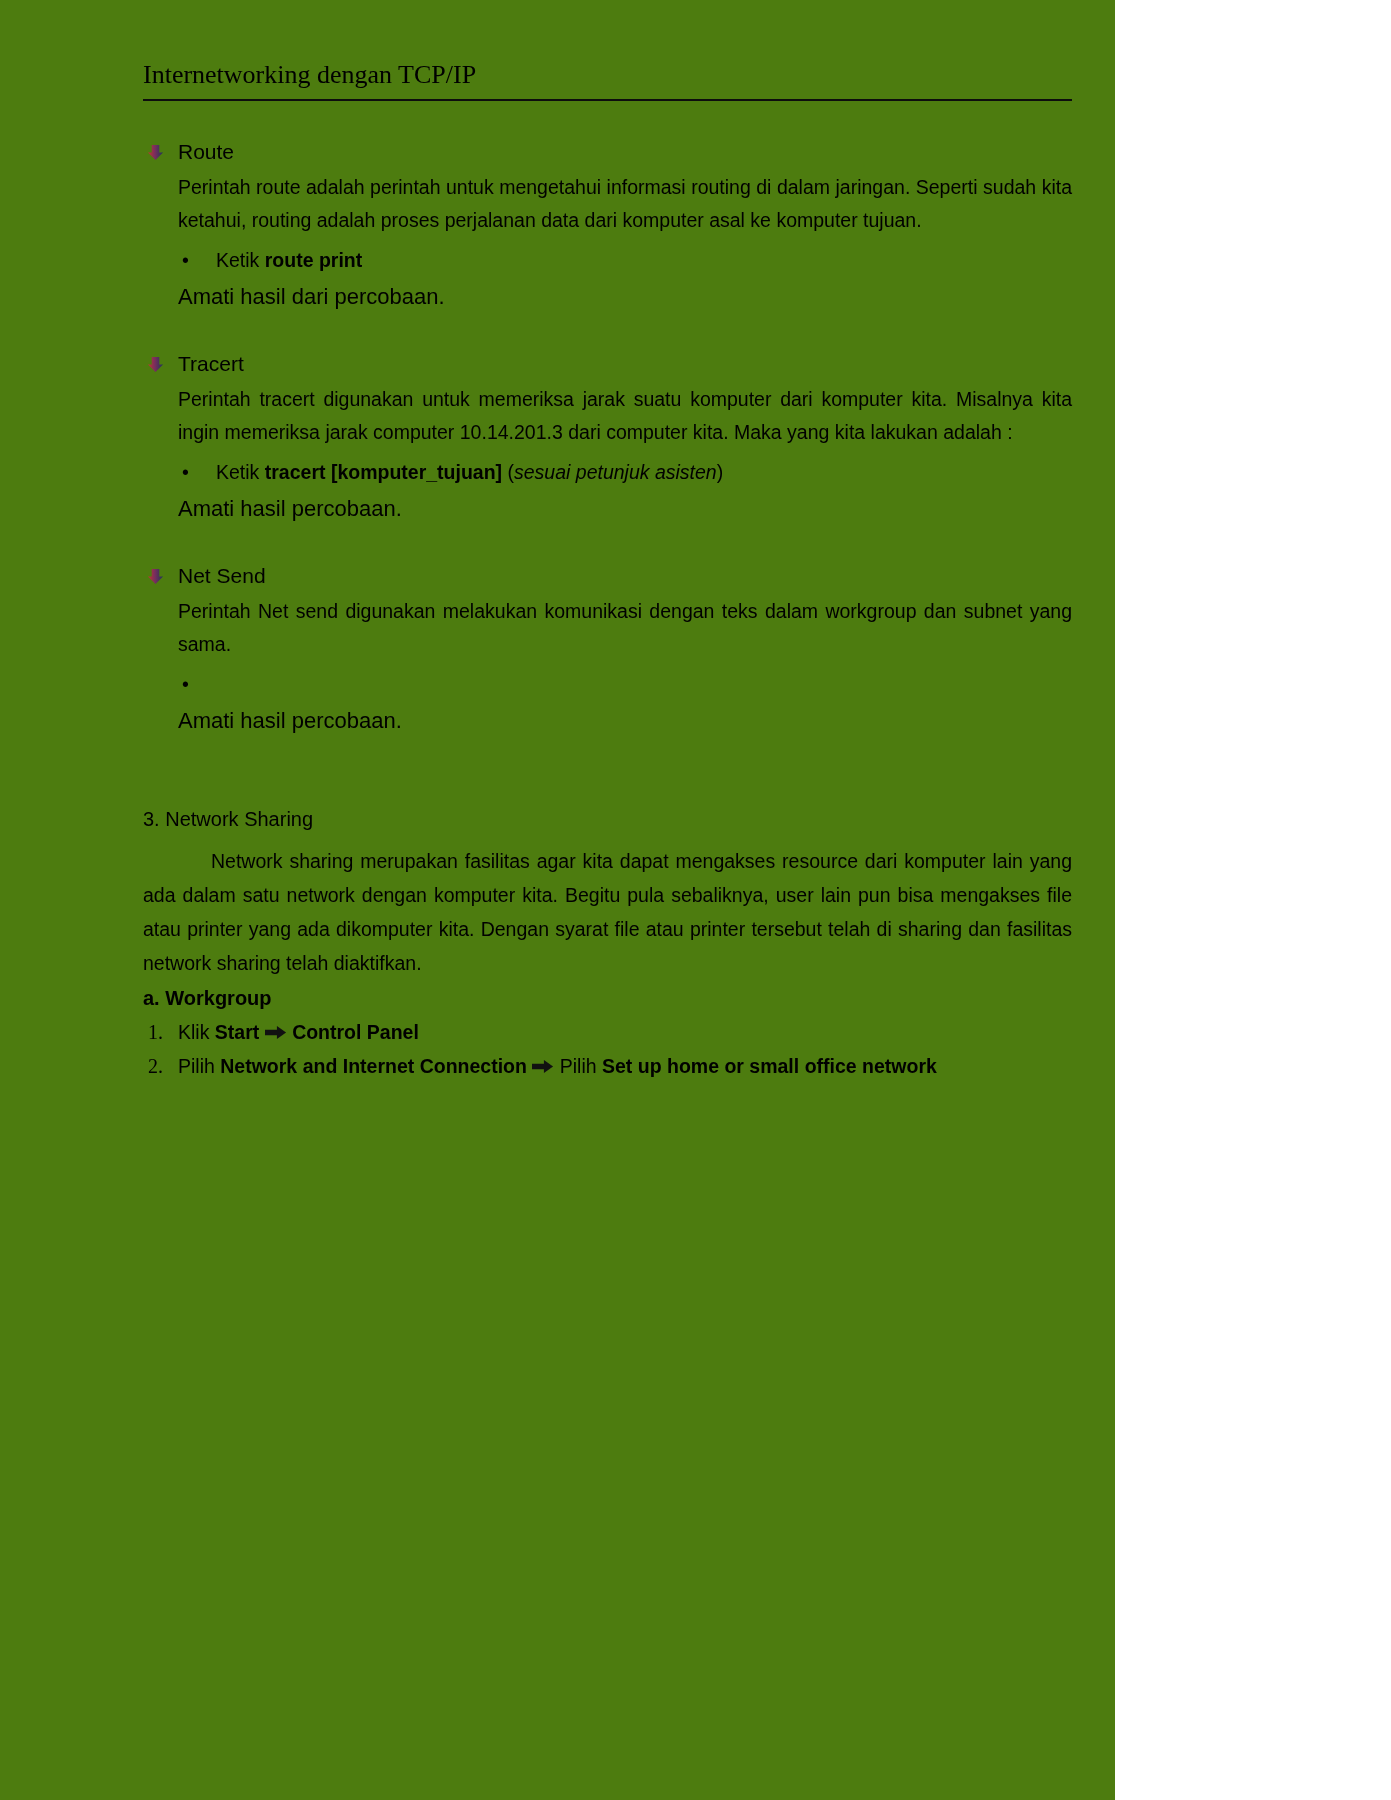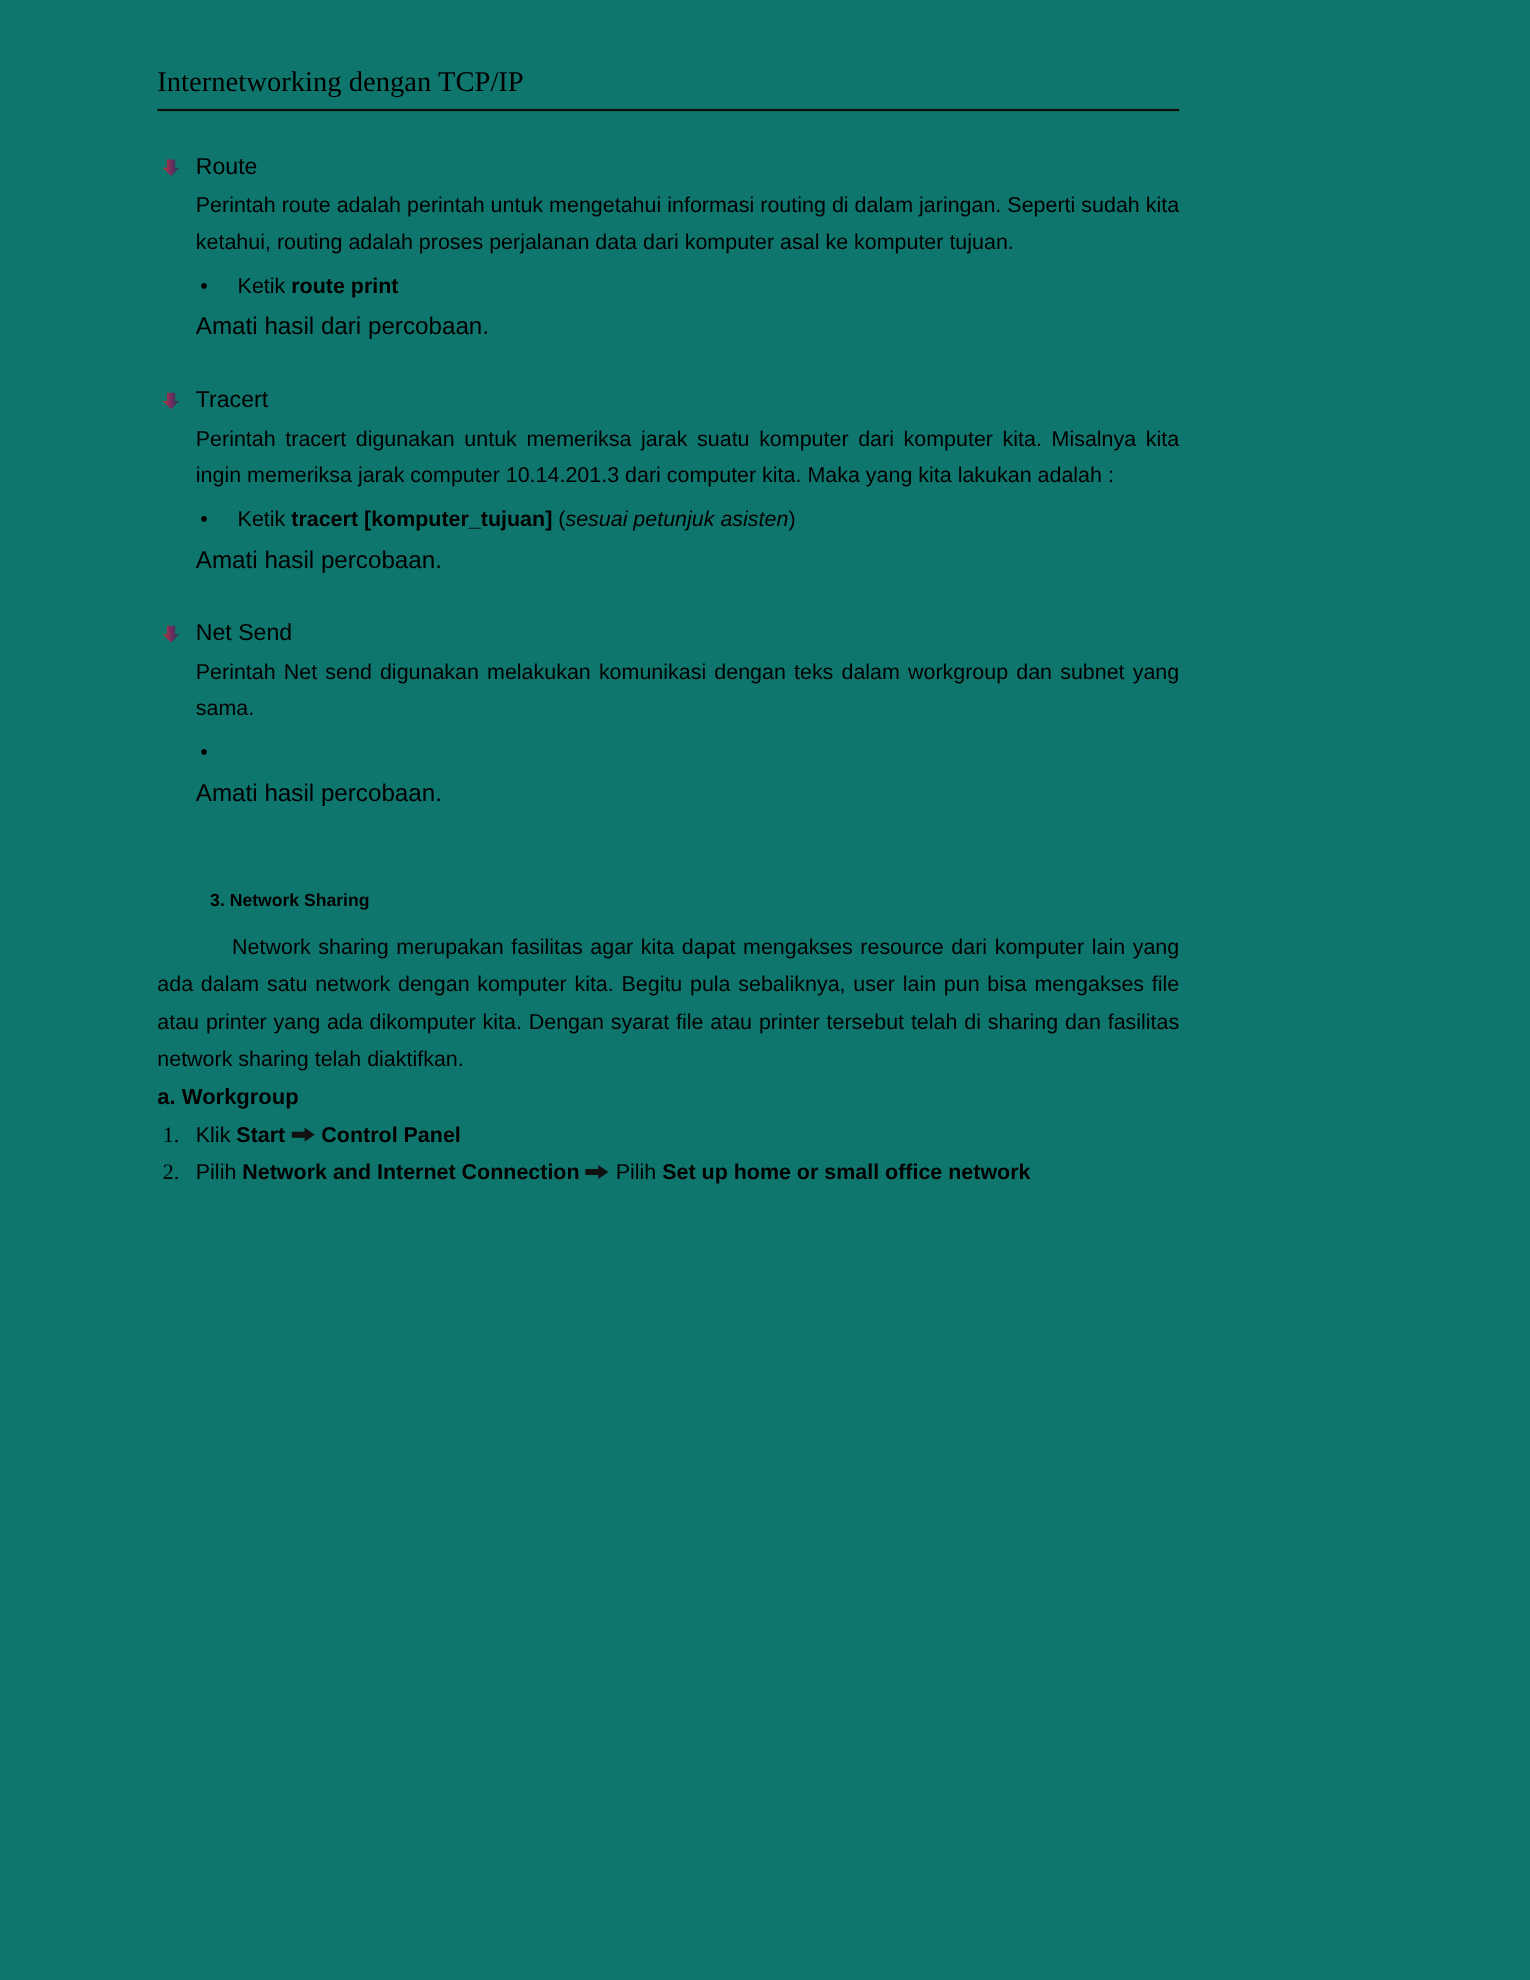--- a/index.html
+++ b/index.html
@@ -1,21 +1,21 @@
 <!DOCTYPE html>
 <html><head>
 <meta charset="utf-8">
 <style>
   * { margin: 0; padding: 0; box-sizing: border-box; }
   html, body { background: #ffffff; }
   .page {
     position: relative;
-    width: 1391px;
+    width: 1115px;
     height: 1800px;
-    background: #0f766e;
+    background: #4d7c0f;
     color: #000000;
     font-family: "Liberation Sans", sans-serif;
     overflow: hidden;
   }
   .content {
     position: absolute;
     left: 143px;
     top: 60px;
     width: 929px;
   }
@@ -53,24 +53,23 @@
   .bullet-dot { width: 34px; flex: none; }
   .bullet-text b { font-weight: 700; }
   .bullet-text i { font-style: italic; }
   .sec-after {
     margin: 3px 0 0 35px;
     font-size: 22px;
     line-height: 33px;
   }
   .ns-heading {
     margin-top: 66px;
-    font-weight: bold;
-    font-size: 16px;
-    line-height: 33px;
-    margin-left: 48px;
+    font-weight: normal;
+    font-size: 20px;
+    line-height: 33px;
   }
   .ns-paragraph {
     margin-top: 8px;
     font-size: 19.5px;
     line-height: 34px;
     text-align: justify;
     text-indent: 68px;
   }
   .wg-heading {
     margin-top: 1px;

